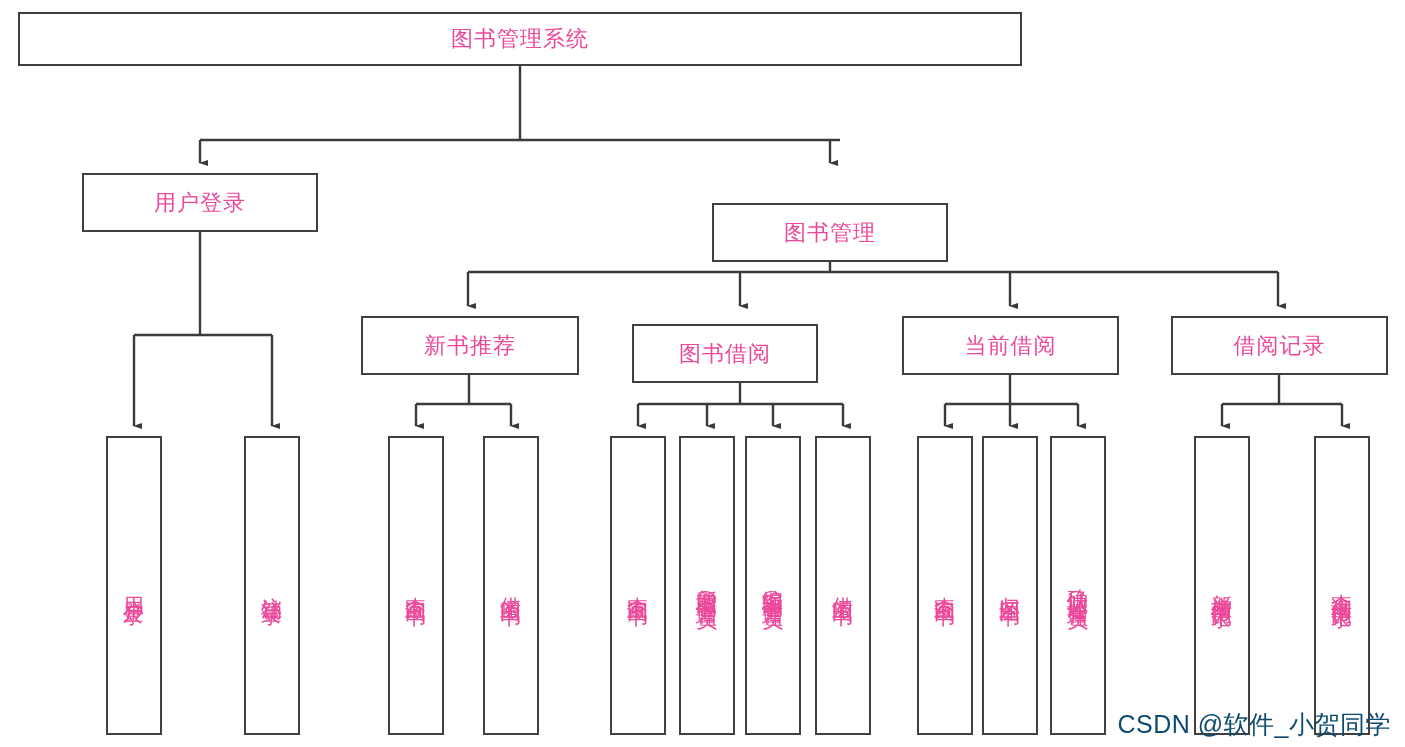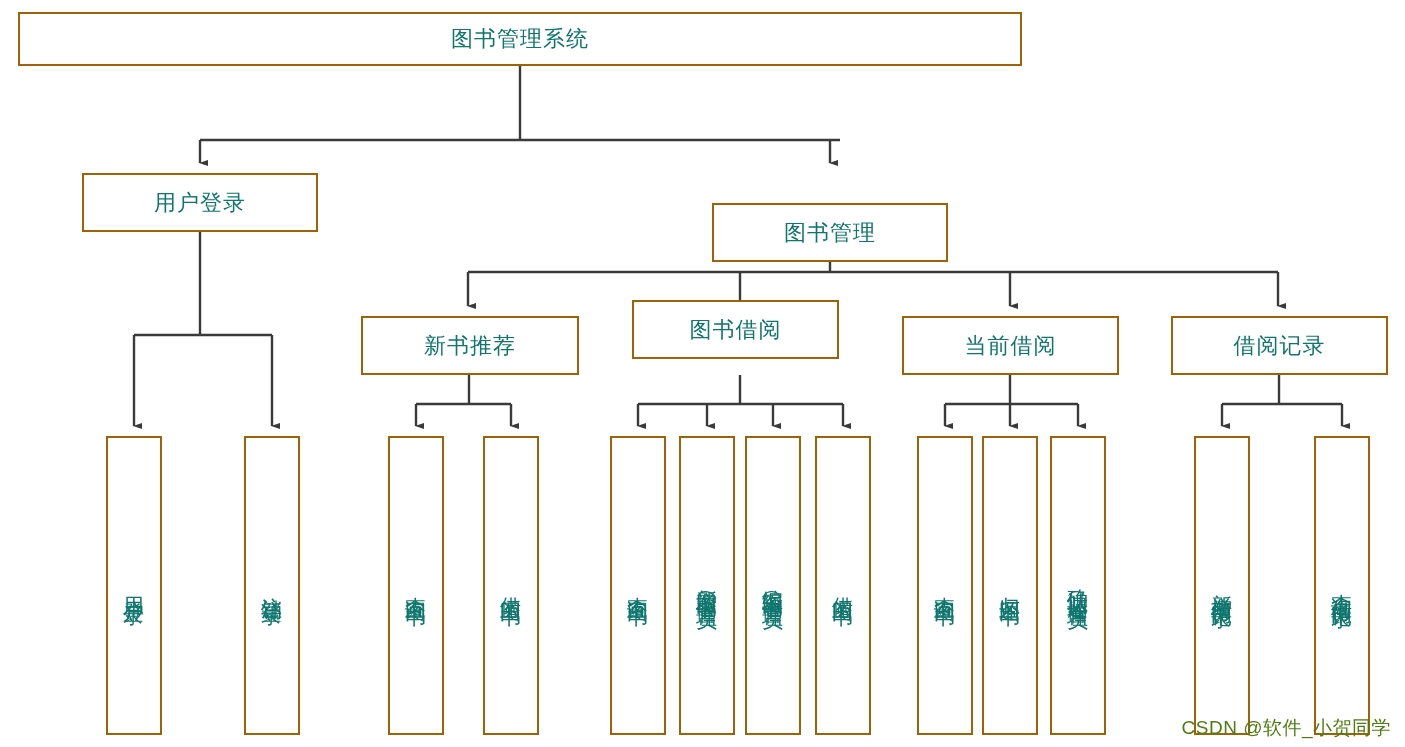--- a/index.html
+++ b/index.html
@@ -6,48 +6,48 @@
   body{
     font-family:"Liberation Sans","DejaVu Sans",sans-serif;
     width:1405px;height:747px;overflow:hidden;
   }
   #stage{position:relative;width:1405px;height:747px;background:#ffffff;}
   #wires{position:absolute;left:0;top:0;width:1405px;height:747px;}
 
   .node{
     position:absolute;
     background:#ffffff;
-    border:2px solid #a16207;
+    border:2px solid #404040;
     box-sizing:border-box;
     display:flex;
     align-items:center;
     justify-content:center;
-    color:#0f766e;
+    color:#ec4899;
   }
   .node .lbl{
     display:block;
     line-height:1.18;
     text-align:center;
     white-space:nowrap;
   }
   .node.h .lbl{font-size:22px;letter-spacing:1px;}
   .node.v{align-items:center;justify-content:center;}
   .node.v .lbl{
     writing-mode:vertical-rl;
     text-orientation:upright;
     font-size:21px;
     letter-spacing:3px;
     line-height:1;
     max-height:280px;
   }
   #watermark{
     position:absolute;
     right:14px;bottom:6px;
-    font-size:19px;
-    color:#4d7c0f;
+    font-size:25px;
+    color:#0c4a6e;
     white-space:nowrap;
     letter-spacing:0.5px;
   }
 </style>
 </head>
 <body>
 
 <div id="stage">
 
   <svg id="wires" viewBox="0 0 1405 747" xmlns="http://www.w3.org/2000/svg">
@@ -109,21 +109,21 @@
   </div>
 
   <div class="node h" style="left:712px;top:173px;width:236px;height:59px;margin-top:30px;">
     <span class="lbl">图书管理</span>
   </div>
 
   <div class="node h" style="left:361px;top:316px;width:218px;height:59px;">
     <span class="lbl">新书推荐</span>
   </div>
 
-  <div class="node h" style="left:632px;top:300px;width:207px;height:59px;font-family:Liberation Serif, serif;">
+  <div class="node h" style="left:632px;top:324px;width:186px;height:59px;font-family:Liberation Serif, serif;">
     <span class="lbl">图书借阅</span>
   </div>
 
   <div class="node h" style="left:902px;top:316px;width:217px;height:59px;">
     <span class="lbl">当前借阅</span>
   </div>
 
   <div class="node h" style="left:1171px;top:316px;width:217px;height:59px;">
     <span class="lbl">借阅记录</span>
   </div>

